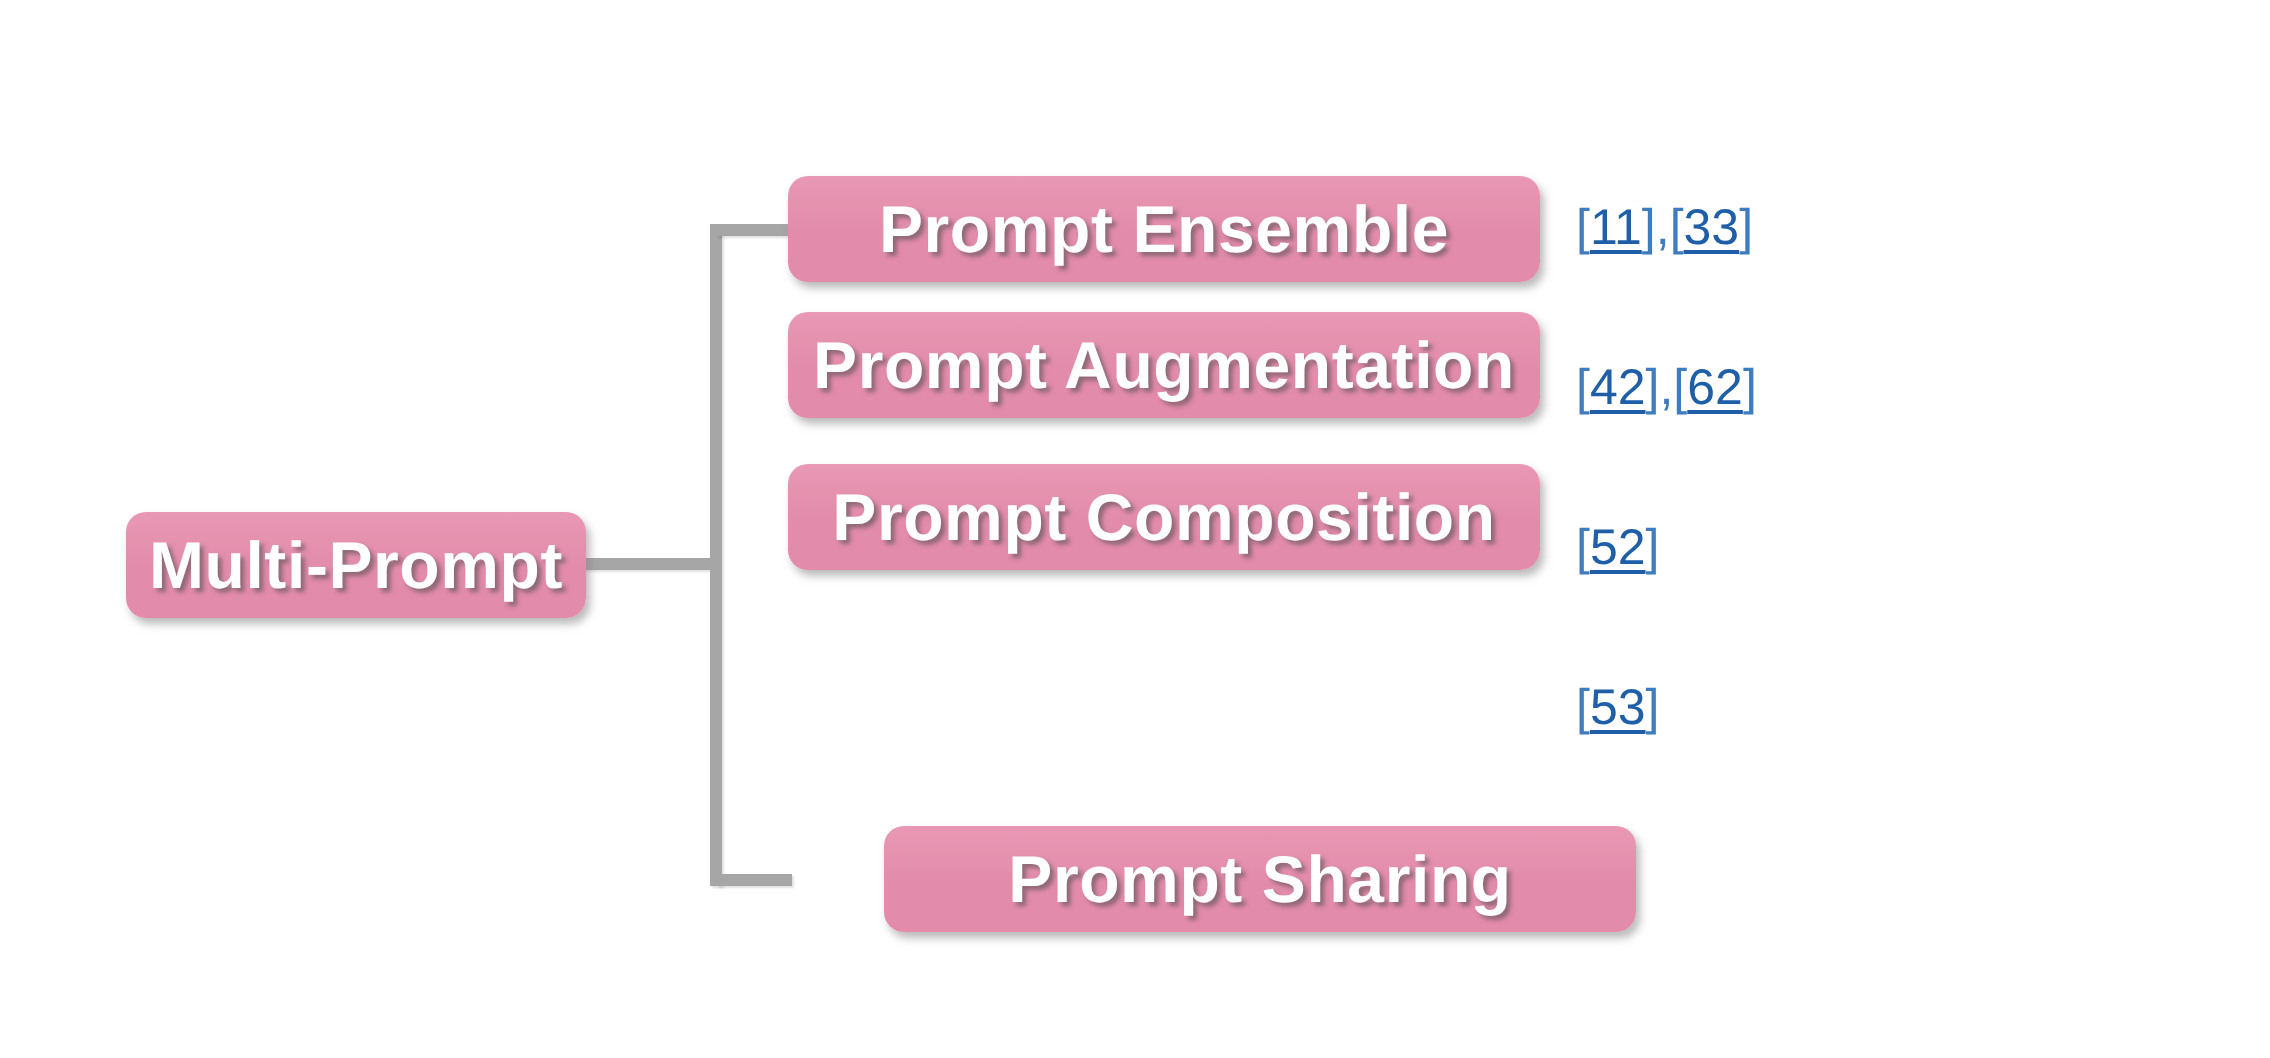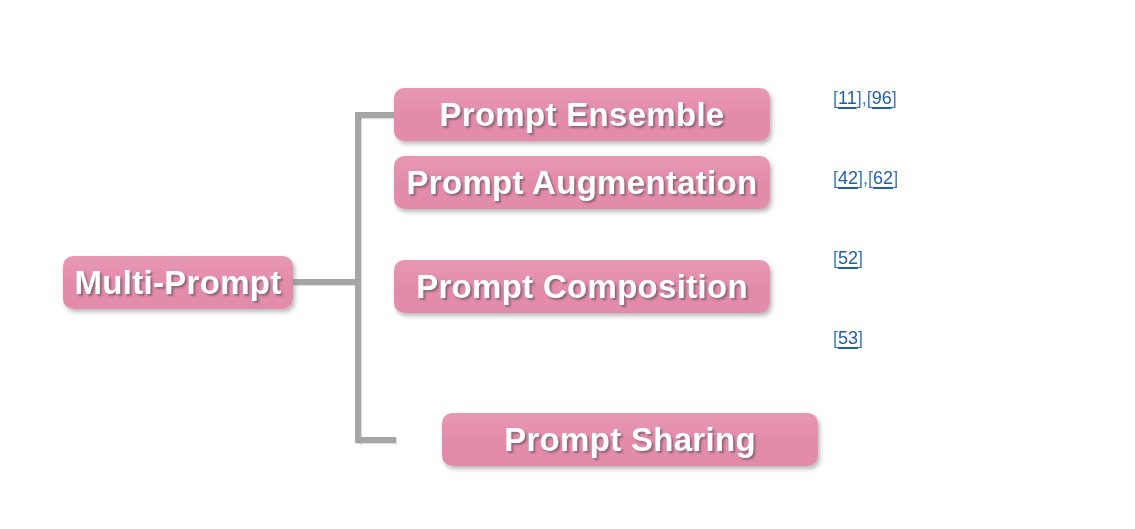--- a/index.html
+++ b/index.html
@@ -41,34 +41,33 @@
     font-size: 33px;
     letter-spacing: 0.3px;
     text-shadow: 2px 2px 2px rgba(75,75,75,0.55);
     white-space: nowrap;
   }
 
   .node-root  { left: 63px;  top: 256px; width: 230px; height: 53px; }
   .node-child { left: 394px; width: 376px; height: 53px; }
   .child-0 { top: 88px;  }
   .child-1 { top: 156px; }
-  .child-2 { top: 260px; }
+  .child-2 { top: 232px; }
   .child-3 { top: 328px; }
   .child-4 { top: 413px; margin-left: 48px; }
 
   .citations {
     position: absolute;
     left: 788px;
     height: 53px;
     display: flex;
-    align-items: flex-start;
-    font-size: 18px;
+    align-items: center;
+    font-size: 25px;
     color: var(--citation-bracket);
     white-space: nowrap;
-    margin-left: 45px;
   }
   .cite-0 { top: 88px;  }
   .cite-1 { top: 168px; }
   .cite-2 { top: 248px; }
   .cite-3 { top: 328px; }
   .cite-4 { top: 413px; }
 
   .cite { cursor: pointer; }
   .cite .bracket { color: var(--citation-bracket); }
   .cite-sep { color: var(--citation-bracket); }
@@ -108,21 +107,21 @@
   <div class="node node-child child-2">
     <span>Prompt Composition</span>
   </div>
   <div class="node node-child child-4">
     <span>Prompt Sharing</span>
   </div>
 
   <div class="citations cite-0">
       <span class="cite"><span class="bracket">[</span><span class="cite-num">11</span><span class="bracket">]</span></span>
       <span class="cite-sep">, </span>
-      <span class="cite"><span class="bracket">[</span><span class="cite-num">96</span><span class="bracket">]</span></span>
+      <span class="cite"><span class="bracket">[</span><span class="cite-num">33</span><span class="bracket">]</span></span>
     </div>
   <div class="citations cite-1">
       <span class="cite"><span class="bracket">[</span><span class="cite-num">42</span><span class="bracket">]</span></span>
       <span class="cite-sep">, </span>
       <span class="cite"><span class="bracket">[</span><span class="cite-num">62</span><span class="bracket">]</span></span>
     </div>
   <div class="citations cite-2">
       <span class="cite"><span class="bracket">[</span><span class="cite-num">52</span><span class="bracket">]</span></span>
     </div>
   <div class="citations cite-3">

